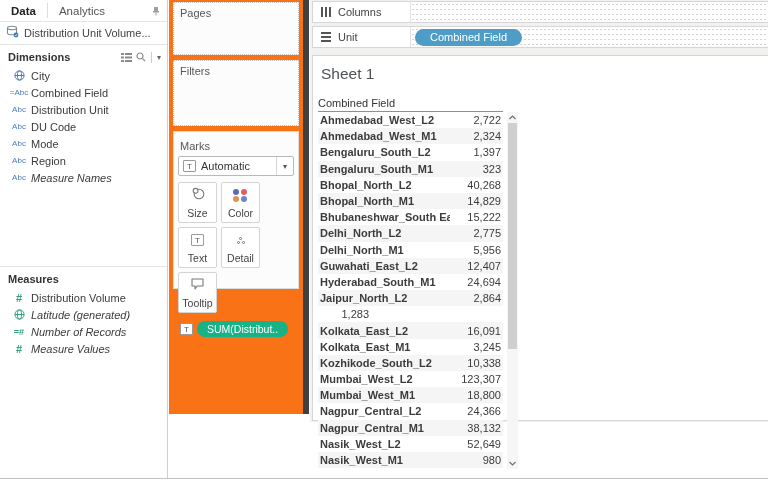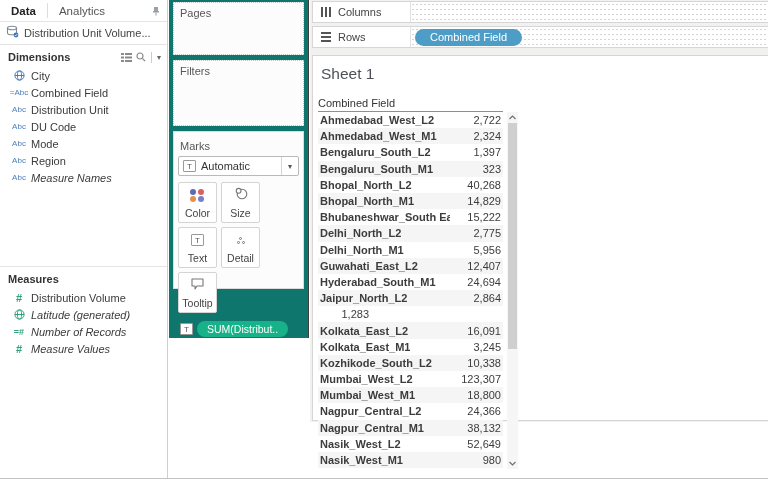--- a/index.html
+++ b/index.html
@@ -29,21 +29,21 @@
   .field-icon{width:24px;display:flex;justify-content:center;align-items:center;flex-shrink:0;}
   .abc-txt{font-size:8px;color:var(--dim-blue);letter-spacing:0;}
   .hash-txt{font-size:11px;color:var(--meas-green);font-weight:bold;}
   .eqhash-txt{font-size:9px;color:var(--meas-green);font-weight:bold;}
   .field-label{font-size:11px;color:#3b3b3b;white-space:nowrap;overflow:hidden;}
   .field-label.it{font-style:italic;}
   .dims-spacer{height:80px;}
   .measures-sec{border-top:1px solid var(--paneline);}
 
   
-  .shelf-col{position:absolute;left:169px;top:0;width:140px;height:338px;background:#0f766e;border-right:1px solid #404040;padding:2px 4px;}
+  .shelf-col{position:absolute;left:169px;top:0;width:140px;height:414px;background:#f97316;border-right:6px solid #404040;padding:2px 4px;}
   .card{background:#fcfcfc;border:1px dotted #c3c3c3;padding:4px 0 0 6px;}
   .card-label{font-size:11px;color:#575757;}
   .card-pages{height:53px;}
   .card-filters{height:66px;margin-top:5px;}
   .card-marks{margin-top:5px;height:158px;border:1px solid #dcdcdc;padding:8px 4px 0 4px;background:#fcfcfc;}
   .card-marks .card-label{padding-left:2px;}
   .mark-dd{margin-top:4px;height:20px;border:1px solid #b9b9b9;border-radius:2px;background:#fff;display:flex;align-items:center;}
   .tbox{width:13px;height:12px;border:1px solid #999;border-radius:1px;font-size:8px;color:#555;display:flex;align-items:center;justify-content:center;background:#fff;flex-shrink:0;}
   .mark-dd .tbox{margin:0 5px 0 4px;}
   .mark-dd-label{font-size:11px;color:#333;flex:1;}
@@ -241,37 +241,37 @@
     <div class="card-marks">
       <div class="card-label">Marks</div>
       <div class="mark-dd">
         <span class="tbox">T</span>
         <span class="mark-dd-label">Automatic</span>
         <span class="mark-dd-caret">▾</span>
       </div>
       <div class="mark-btns" id="mark-btns">
           <div class="mark-btn">
             <span class="mb-icon">
+              <span><svg width="14" height="13" viewBox="0 0 14 13">
+                  <circle cx="8" cy="7" r="4.8" fill="none" stroke="#777" stroke-width="1.1"></circle>
+                  <circle cx="4.6" cy="3.8" r="2.4" fill="#fff" stroke="#777" stroke-width="1.1"></circle>
+                </svg></span>
+            </span>
+            <span class="mb-label">Size</span>
+          </div>
+          <div class="mark-btn">
+            <span class="mb-icon">
               <span class="color-dots">
                 <i style="background:#5a6db4"></i>
                 <i style="background:#dd5f5f"></i>
                 <i style="background:#e0924c"></i>
                 <i style="background:#7282c9"></i>
               </span>
             </span>
             <span class="mb-label">Color</span>
-          </div>
-          <div class="mark-btn">
-            <span class="mb-icon">
-              <span><svg width="14" height="13" viewBox="0 0 14 13">
-                  <circle cx="8" cy="7" r="4.8" fill="none" stroke="#777" stroke-width="1.1"></circle>
-                  <circle cx="4.6" cy="3.8" r="2.4" fill="#fff" stroke="#777" stroke-width="1.1"></circle>
-                </svg></span>
-            </span>
-            <span class="mb-label">Size</span>
           </div>
           <div class="mark-btn">
             <span class="mb-icon">
               <span class="tbox">T</span>
             </span>
             <span class="mb-label">Text</span>
           </div>
           <div class="mark-btn">
             <span class="mb-icon">
               <span class="detail-dots">
@@ -312,21 +312,21 @@
       </div>
       <div class="shelf-drop"></div>
     </div>
     <div class="shelf-bar rows">
       <div class="shelf-label">
         <span class="rows-icon">
             <i></i>
             <i></i>
             <i></i>
           </span>
-        <span class="sl-txt">Rows</span>
+        <span class="sl-txt">Unit</span>
       </div>
       <div class="shelf-drop">
         <span class="pill blue">Combined Field</span>
       </div>
     </div>
 
     <div class="sheet-card">
       <div class="sheet-title">Sheet 1</div>
       <div class="ttable">
         <div class="t-header">Combined Field</div>

